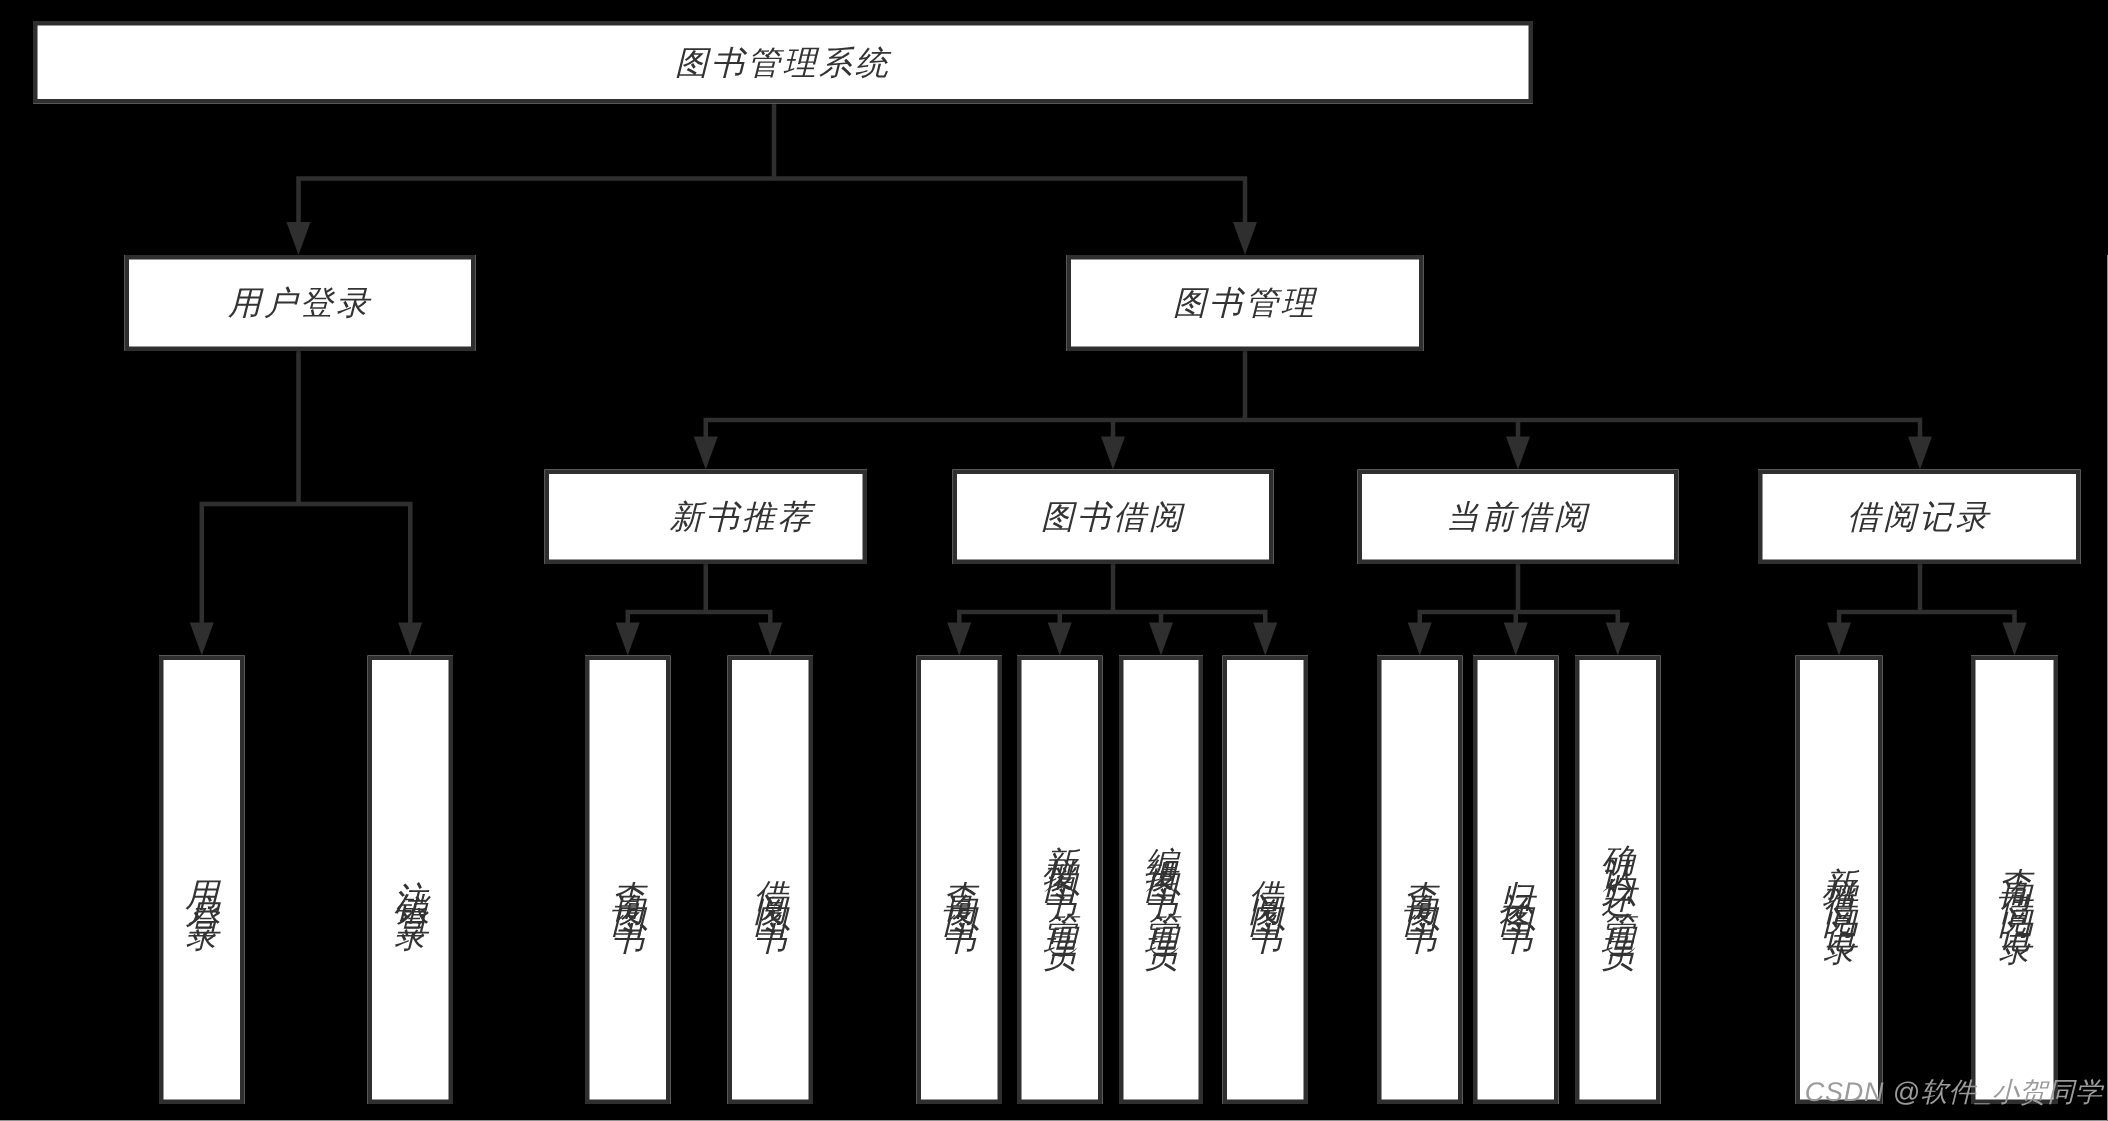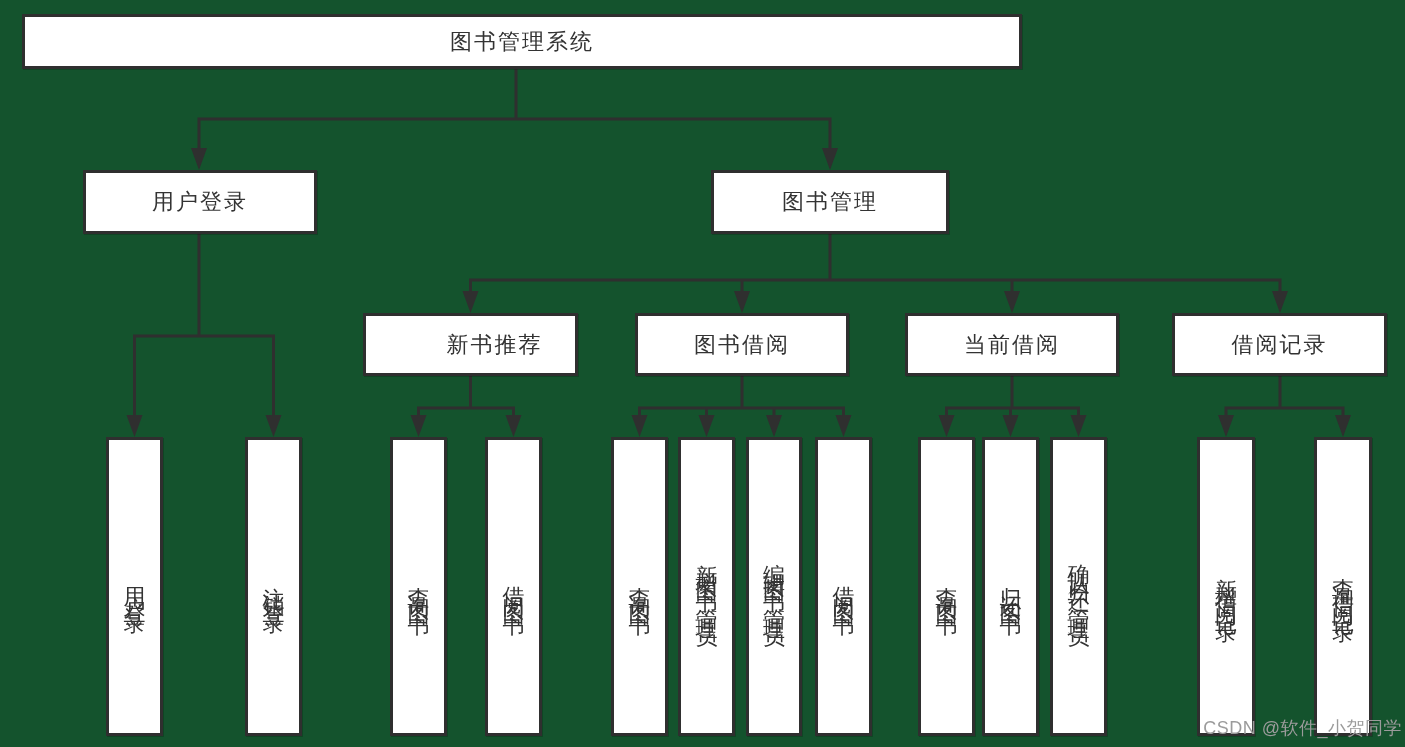--- a/index.html
+++ b/index.html
@@ -1,17 +1,17 @@
 <!DOCTYPE html>
 <html><head>
 <meta charset="utf-8">
 <style>
   html,body{margin:0;padding:0;background:#ffffff;}
-  .page{position:relative;width:1405px;height:747px;background:#14532d;overflow:hidden;
-        font-family:"Liberation Sans", sans-serif;}
+  .page{position:relative;width:1405px;height:747px;background:#000000;overflow:hidden;
+        font-family:"Liberation Sans", sans-serif;font-style:italic;}
   .connectors{position:absolute;left:0;top:0;width:1405px;height:747px;}
   .box{position:absolute;box-sizing:border-box;border:3px solid #2f2f2f;background:#ffffff;
        display:flex;align-items:center;justify-content:center;color:#333333;
        box-shadow:1px 1px 0 rgba(0,0,0,0.18);}
   .hlabel{font-size:22px;letter-spacing:2px;white-space:nowrap;}
   .leaf .vlabel{writing-mode:vertical-rl;text-orientation:mixed;font-size:22px;
        letter-spacing:9px;line-height:1;white-space:nowrap;}
   
   .n-root{left:22px;top:14px;width:1000px;height:55px;}
   

